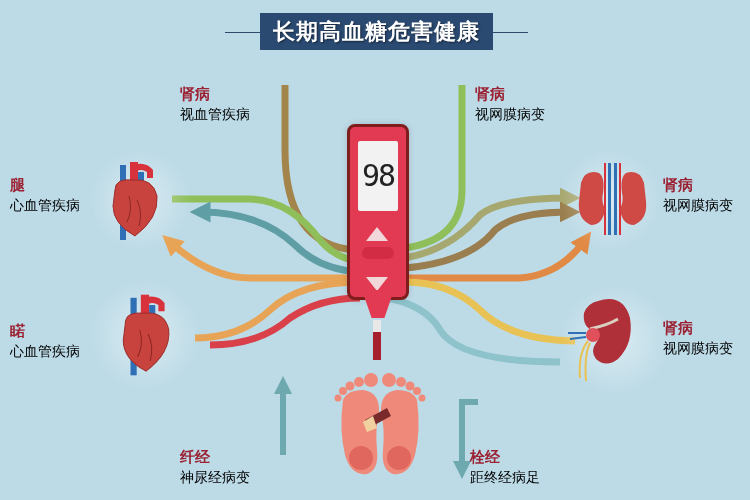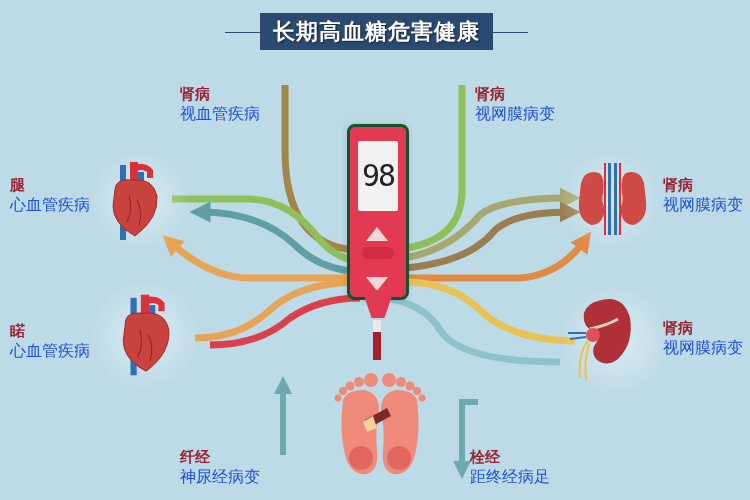--- a/index.html
+++ b/index.html
@@ -3,23 +3,23 @@
 <meta charset="utf-8">
 <style>
   html, body { margin:0; padding:0; }
   body { width:750px; height:500px; overflow:hidden; background:#bddbe7; font-family:"DejaVu Sans", sans-serif; position:relative; }
   .stage { position:absolute; left:0; top:0; width:750px; height:500px; }
   svg.flows { position:absolute; left:0; top:0; width:750px; height:500px; }
   .title-line { position:absolute; top:32px; height:1px; background:#2e4a6b; }
   .title-box { position:absolute; left:260px; top:13px; width:233px; height:37px; background:#2a4a72; color:#fff; font-weight:bold; font-size:22px; line-height:37px; text-align:center; letter-spacing:1px; text-shadow:1px 1px 2px rgba(0,0,0,0.5); }
   .label { position:absolute; }
   .label .hd { color:#9b2233; font-size:15px; font-weight:bold; line-height:20px; }
-  .label .sub { color:#1d4ed8; font-size:16px; line-height:20px; }
+  .label .sub { color:#000000; font-size:14px; line-height:20px; }
   .glow { position:absolute; border-radius:50%; background:radial-gradient(circle, rgba(255,255,255,0.45) 0%, rgba(255,255,255,0) 70%); }
-  .meter { position:absolute; left:347px; top:124px; width:56px; height:170px; background:#e23a52; border-radius:8px; border:3px solid #14532d; box-shadow:0 0 6px rgba(0,0,0,0.15); }
+  .meter { position:absolute; left:347px; top:124px; width:56px; height:170px; background:#e23a52; border-radius:8px; border:3px solid #7f1d1d; box-shadow:0 0 6px rgba(0,0,0,0.15); }
   .meter-tip { position:absolute; left:362px; top:290px; width:32px; height:28px; background:#e23a52; clip-path:polygon(0 0,100% 0,70% 100%,30% 100%); }
   .screen { position:absolute; left:8px; top:14px; width:40px; height:70px; background:#f2f2f2; border-radius:2px; font-family:"DejaVu Sans Mono", monospace; font-size:30px; color:#222; line-height:70px; text-align:center; letter-spacing:-2px; }
   .btn-up { position:absolute; left:16px; top:100px; width:0; height:0; border-left:11px solid transparent; border-right:11px solid transparent; border-bottom:14px solid #f1d7d9; }
   .btn-mid { position:absolute; left:12px; top:120px; width:32px; height:12px; border-radius:6px; background:#d22c44; }
   .btn-down { position:absolute; left:16px; top:150px; width:0; height:0; border-left:11px solid transparent; border-right:11px solid transparent; border-top:14px solid #f1d7d9; }
   .strip { position:absolute; left:373px; top:320px; width:8px; height:40px; background:linear-gradient(#e8e8e8 0 12px, #a6202d 12px 100%); }
 </style>
 </head>
 <body>
 

